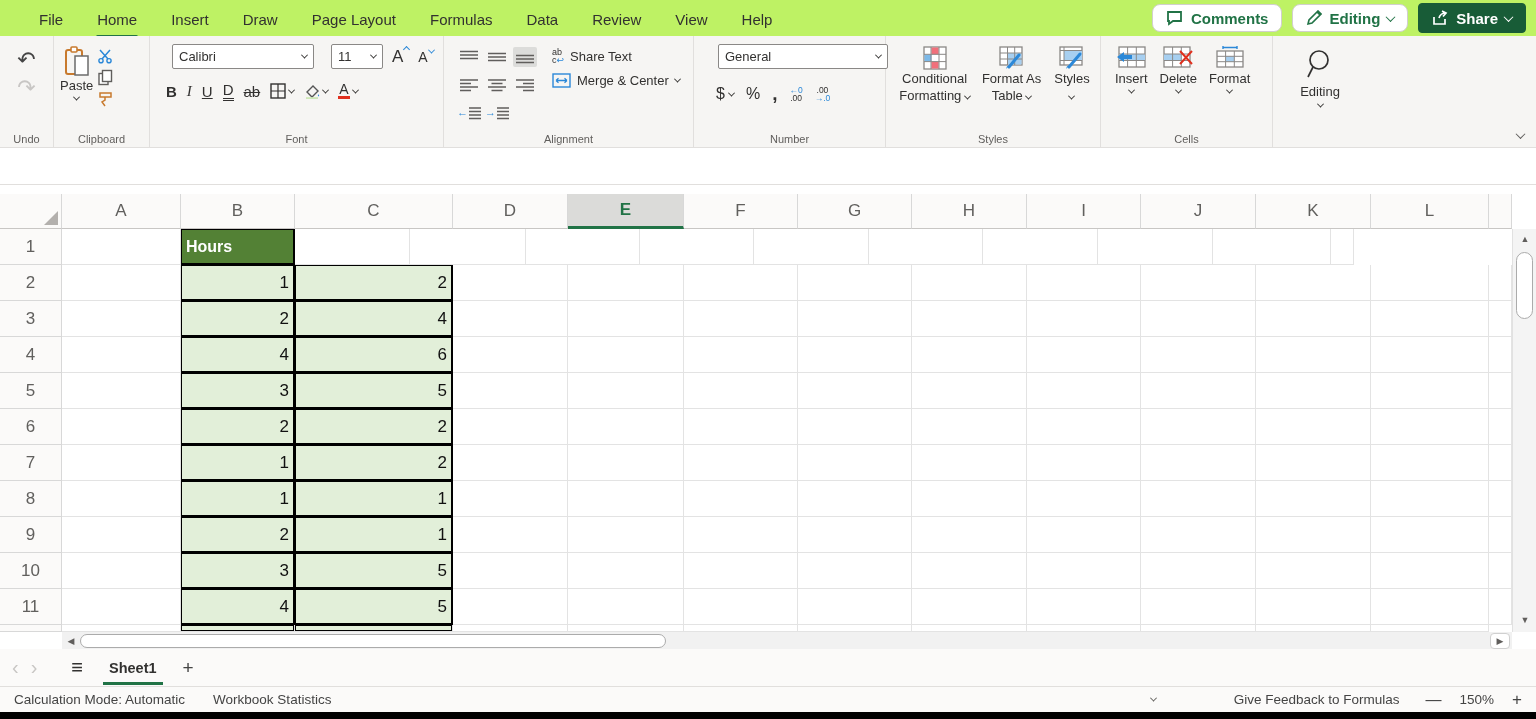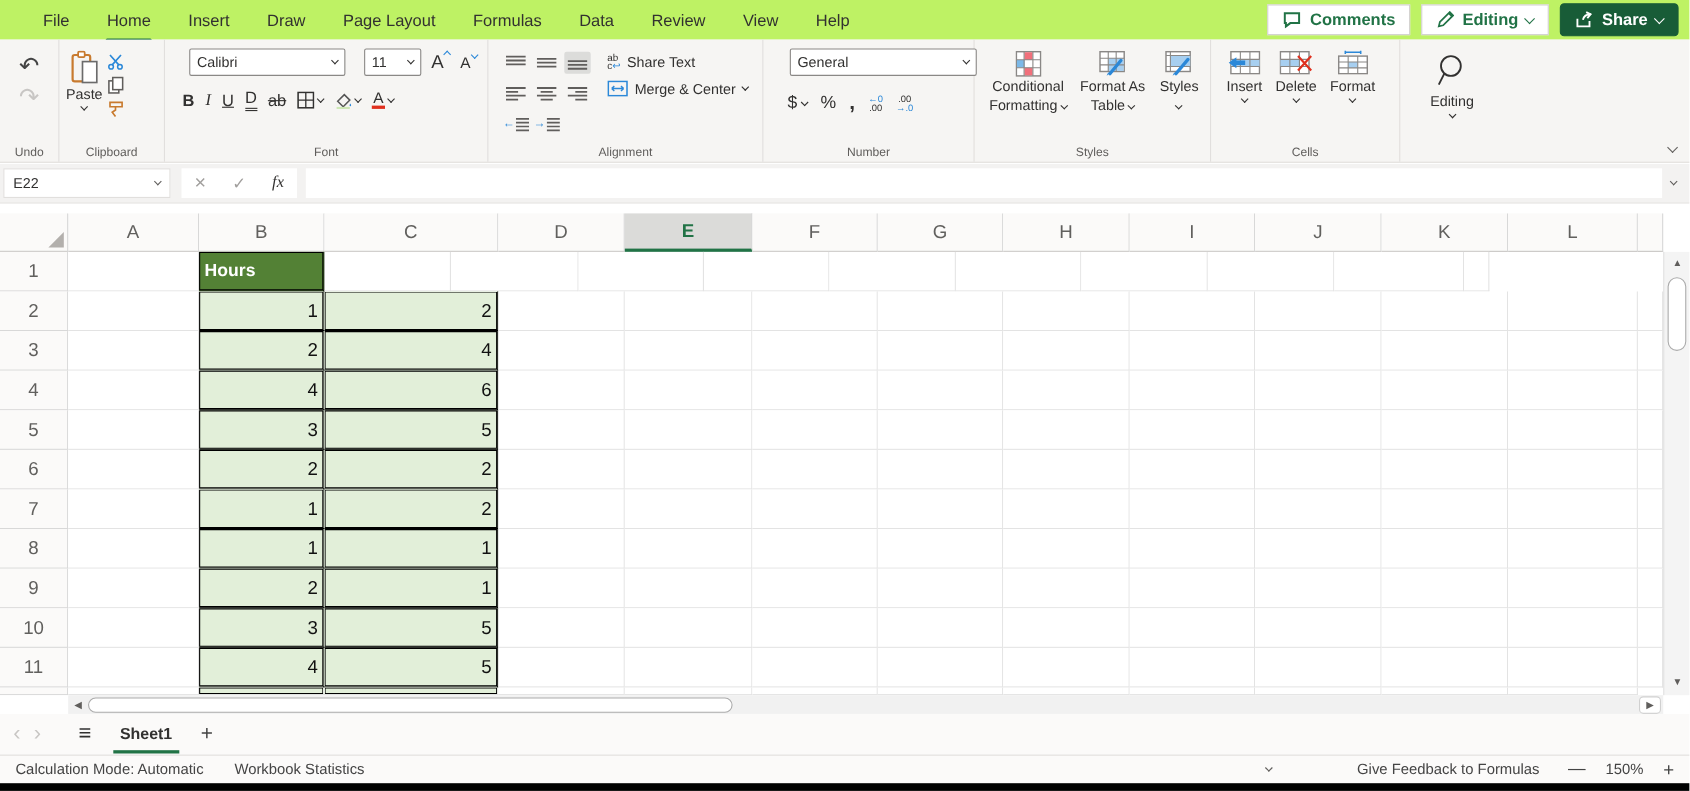--- a/index.html
+++ b/index.html
@@ -15,21 +15,21 @@
   
   .menubar { position:absolute; top:0; left:0; right:0; height:36px; background:#bef264;
              display:flex; align-items:flex-end; }
   .tabs { display:flex; align-items:center; margin-left:22px; }
   .mtab { padding:8px 17px; font-size:15px; color:#323130; cursor:pointer; position:relative; }
   .mtab.active { font-weight:normal; }
   .mtab.active::after { content:""; position:absolute; left:16px; right:16px; bottom:-2px;
                         height:3px; background:#217346; border-radius:2px; }
   .topright { position:absolute; right:10px; top:3px; display:flex; gap:10px; align-items:center; }
   .obtn { display:flex; align-items:center; gap:7px; height:28px; padding:0 13px; background:#fff;
-          border:1px solid #d1cfcd; border-radius:0; color:#217346; font-size:15px; font-weight:bold; }
+          border:1px solid #d1cfcd; border-radius:8px; color:#217346; font-size:15px; font-weight:bold; }
   .sharebtn { display:flex; align-items:center; gap:7px; height:30px; padding:0 13px;
           background:#185C37; border:1px solid #185C37; border-radius:4px; color:#fff;
           font-size:15px; font-weight:bold; }
 
   
   .ribbon { position:absolute; top:36px; left:0; right:0; height:112px; background:#F6F5F3;
             border-bottom:1px solid #E1DFDD; display:flex; }
   .rgroup { position:relative; height:100%; border-right:1px solid #E1DFDD; padding:8px 6px 18px 6px; }
   .glabel { position:absolute; bottom:2px; left:0; right:0; text-align:center;
             font-size:11px; color:#605E5C; }
@@ -451,33 +451,20 @@
             </svg>
         </span>
         <span style="font-size:13px">Editing</span>
         <i class="chv sm"></i>
       </div>
     </div>
 
     <i class="chv ribcollapse"></i>
   </div>
 
-  <div class="fbar">
-    <div class="namebox">
-      <span>E22</span>
-      <i class="chv sm" style="color:#605E5C"></i>
-    </div>
-    <div class="fbtns">
-      <span style="font-size:18px">×</span>
-      <span>✓</span>
-      <span class="fx">fx</span>
-    </div>
-    <div class="finput"></div>
-    <i class="chv sm fexpand"></i>
-  </div>
 
   <div class="gridarea">
     <div id="cols">
       <div class="corner">
           <div class="tri"></div>
         </div>
     <div class="colh" style="width: 119px;">A</div>
         <div class="colh" style="width: 114px;">B</div>
         <div class="colh" style="width: 158px;">C</div>
         <div class="colh" style="width: 115px;">D</div>

